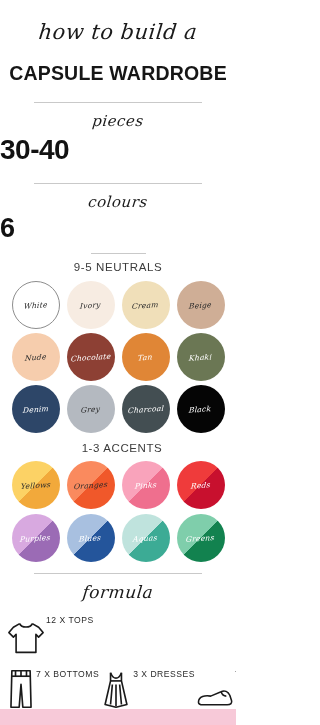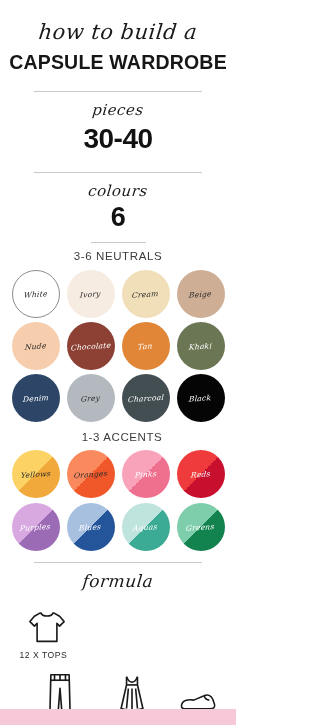--- a/index.html
+++ b/index.html
@@ -15,34 +15,34 @@
     font-family:"DejaVu Serif", serif;
     font-style:italic;font-weight:400;color:#1a1a1a;
     letter-spacing:.5px;
   }
   .title-script{
     text-align:center;font-size:21px;line-height:1;
     margin-top:22px;transform:skewX(-6deg);
   }
   .title-main{
     text-align:center;font-size:19.5px;font-weight:700;
-    letter-spacing:.2px;color:#161616;margin-top:8px;
+    letter-spacing:.2px;color:#161616;margin-top:19px;
     font-family:"Liberation Sans", sans-serif;
   }
 
   .rule{height:1px;background:#c9c9c9;margin:0 auto;}
   .rule-wide{width:168px;margin-top:17px;}
   .rule-short{width:55px;}
 
   .label-script{
     text-align:center;font-size:15px;margin-top:9px;
     transform:skewX(-6deg);
   }
   .big-num{
-    text-align:center;font-weight:700;color:#121212;
+    font-weight:700;color:#121212;
     font-family:"Liberation Sans", sans-serif;
     letter-spacing:-.5px;
   }
   .num-pieces{font-size:28px;margin-top:4px;}
   .num-colours{font-size:27px;margin-top:2px;}
 
   .section-label{
     text-align:center;font-size:11.5px;letter-spacing:.6px;
     color:#3b3b3b;font-weight:400;margin-top:7px;
   }
@@ -72,21 +72,21 @@
 
   
   .formula-script{
     text-align:center;font-size:17px;margin-top:8px;
     transform:skewX(-6deg);
   }
   .icon-grid{
     display:grid;grid-template-columns:repeat(3,1fr);
     justify-items:center;margin-top:8px;padding:0 6px;
   }
-  .icon-cell{display:flex;flex-direction:column;align-items:flex-end;}
+  .icon-cell{display:flex;align-items:flex-start;}
   .icon-box{height:46px;display:flex;align-items:flex-end;justify-content:center;}
   .icon-label{
     font-size:8.6px;letter-spacing:.5px;color:#2a2a2a;
     margin-top:5px;white-space:nowrap;
   }
 
   
   .footer{
     position:absolute;left:0;bottom:0;width:236px;height:38px;
     background:#f7c9d8;display:flex;align-items:center;justify-content:center;
@@ -106,21 +106,21 @@
 
   <div class="rule rule-wide"></div>
   <div class="label-script script">pieces</div>
   <div class="big-num num-pieces">30-40</div>
 
   <div class="rule rule-wide"></div>
   <div class="label-script script">colours</div>
   <div class="big-num num-colours">6</div>
 
   <div class="rule rule-short" style="margin-top:9px;"></div>
-  <div class="section-label">3-6 NEUTRALS</div>
+  <div class="section-label">9-5 NEUTRALS</div>
 
   <div class="swatch-grid">
       <div class="swatch outlined" style="background: rgb(255, 255, 255);">
         <span style="color: rgb(42, 42, 42);">White</span>
       </div>
       <div class="swatch" style="background: rgb(247, 236, 226);">
         <span style="color: rgb(42, 42, 42);">Ivory</span>
       </div>
       <div class="swatch" style="background: rgb(240, 223, 185);">
         <span style="color: rgb(42, 42, 42);">Cream</span>

